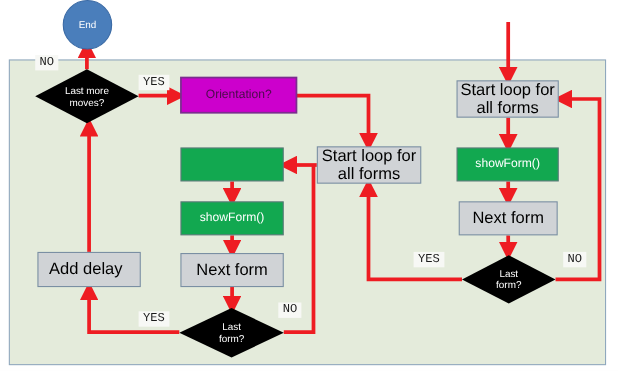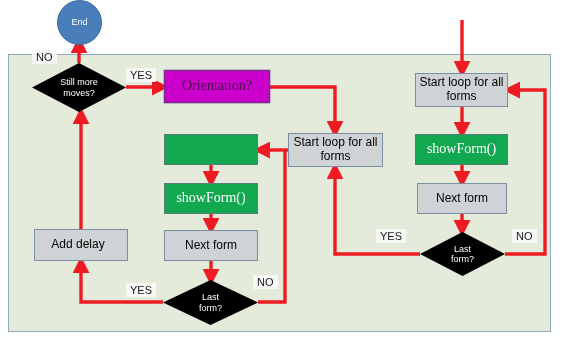--- a/index.html
+++ b/index.html
@@ -24,29 +24,29 @@
   }
   .node-label {
     position: absolute;
     display: flex;
     align-items: center;
     justify-content: center;
     text-align: center;
     pointer-events: none;
     line-height: 1.15;
   }
-  .lbl-dark   { color: #000000; font-size: 12px; }
+  .lbl-dark   { color: #000000; font-size: 15px; }
   .lbl-white  { color: #ffffff; font-size: 9px; }
-  .lbl-mono   { font-family: Liberation Serif, serif; font-size: 14px; color: #ffffff; }
+  .lbl-mono   { font-family: Liberation Sans, sans-serif; font-size: 11px; color: #ffffff; }
   .edge-tag {
     position: absolute;
     background: #f7f8f5;
     color: #1a1a1a;
     font-size: 11px;
-    font-family: Liberation Sans, sans-serif;
+    font-family: Liberation Mono, monospace;
     padding: 1px 4px;
     line-height: 1.1;
     white-space: nowrap;
   }
 </style>
 </head>
 <body>
 
 <div id="canvas">
 
@@ -116,21 +116,21 @@
 
     <rect x="415.5" y="134.5" width="92" height="30" fill="#12a850" stroke="#5b7a78" stroke-width="1"></rect>
 
     <rect x="417.5" y="183.5" width="89" height="30" fill="#d0d3d6" stroke="#7a8fa3" stroke-width="1"></rect>
 
     <polygon points="420,254 462.5,232 505,254 462.5,276" fill="#000000"></polygon>
   </svg>
 
   <div class="node-label lbl-white" style="left:57px;top:0px;width:45px;height:45px;">End</div>
 
-  <div class="node-label lbl-white" style="left:32px;top:63px;width:94px;height:49px;white-space:pre-line;">Still more
+  <div class="node-label lbl-white" style="left:32px;top:63px;width:94px;height:49px;white-space:pre-line;">Last more
 moves?</div>
 
   <div class="node-label lbl-mono" style="left:164px;top:70px;width:106px;height:33px;color:#4a0a4a;">Orientation?</div>
 
 
   <div class="node-label lbl-mono" style="left:164px;top:183px;width:94px;height:31px;">showForm()</div>
 
   <div class="node-label lbl-dark" style="left:164px;top:230px;width:94px;height:31px;">Next form</div>
 
   <div class="node-label lbl-dark" style="left:34px;top:229px;width:88px;height:32px;">Add delay</div>

